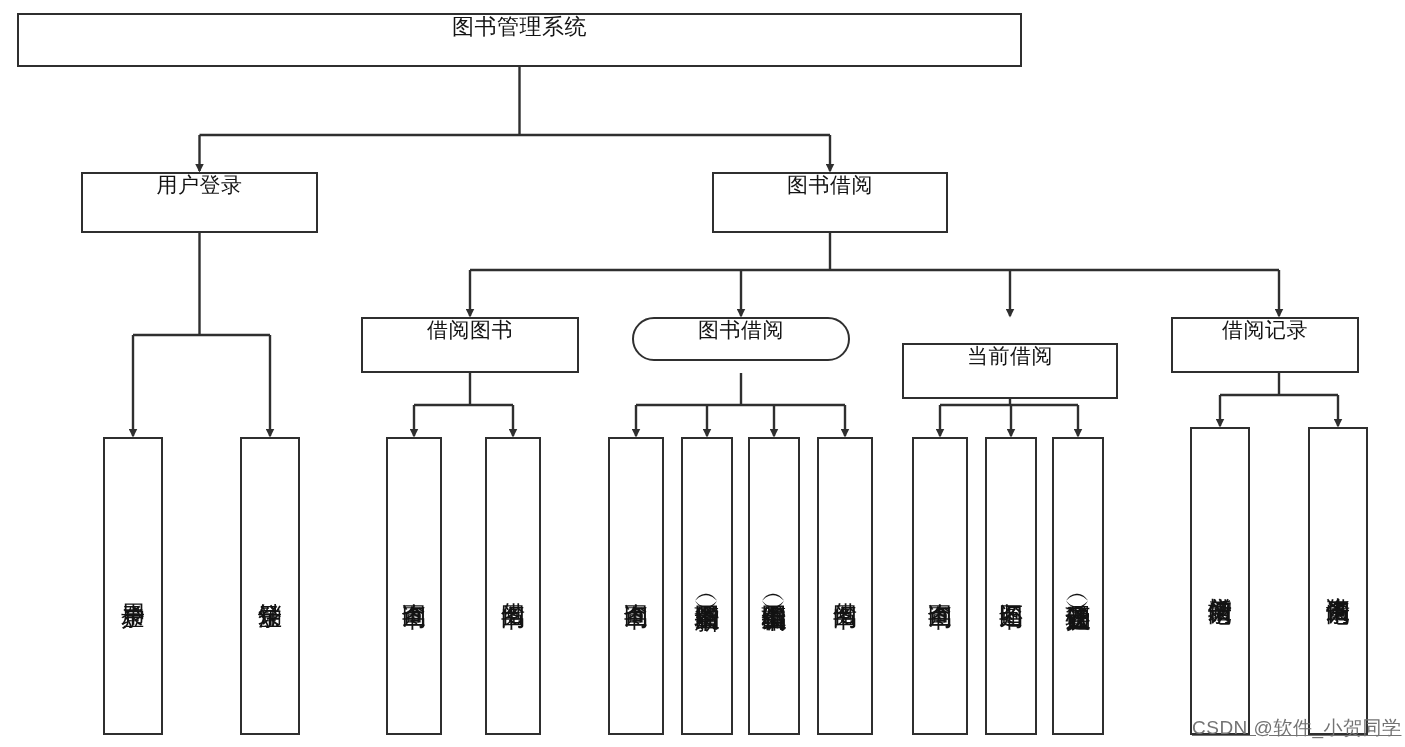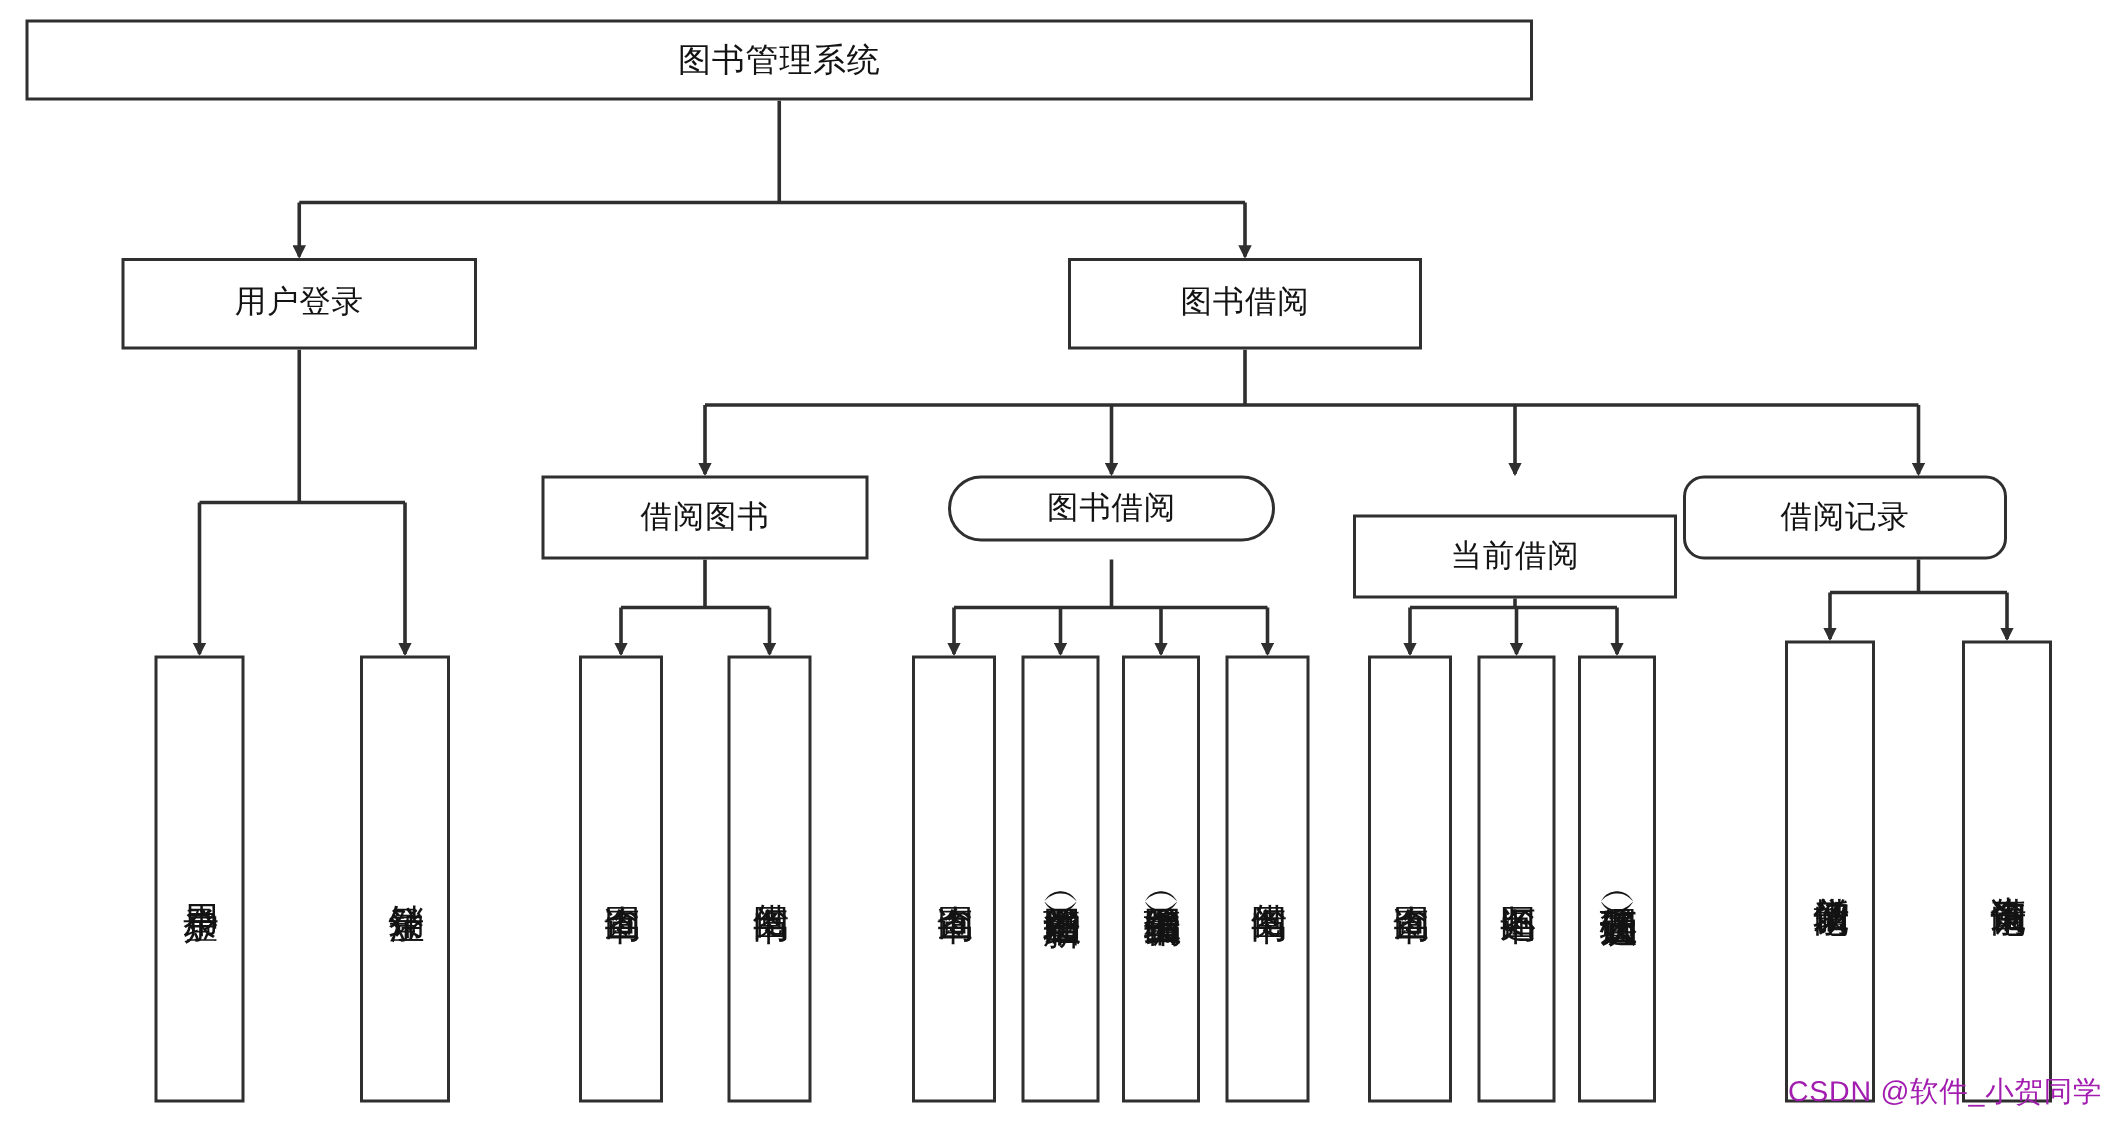--- a/index.html
+++ b/index.html
@@ -9,21 +9,20 @@
     color:#1a1a1a;
   }
   #stage{position:relative;width:1405px;height:747px;background:#fff;}
   #wires{position:absolute;left:0;top:0;width:1405px;height:747px;}
   .node{
     position:absolute;
     box-sizing:border-box;
     border:2px solid #2f2f2f;
     background:#ffffff;
     display:flex;
-    align-items:center;
     justify-content:center;
     overflow:hidden;
   }
   .node .lbl{
     display:block;
     text-align:center;
     line-height:1.06;
     letter-spacing:0.5px;
     color:#131313;
     white-space:pre-line;
@@ -108,21 +107,21 @@
       </div>
       <div class="node h" style="left: 361px; top: 317px; width: 218px; height: 56px;">
         <span class="lbl">借阅图书</span>
       </div>
       <div class="node h" style="left: 632px; top: 317px; width: 218px; height: 44px; border-radius: 24px;">
         <span class="lbl">图书借阅</span>
       </div>
       <div class="node h" style="left: 902px; top: 317px; width: 216px; height: 56px; margin-top: 26px;">
         <span class="lbl">当前借阅</span>
       </div>
-      <div class="node h" style="left: 1122px; top: 317px; width: 216px; height: 56px; border-radius: 14px;">
+      <div class="node h" style="left: 1171px; top: 317px; width: 188px; height: 56px;">
         <span class="lbl">借阅记录</span>
       </div>
       <div class="node v" style="left: 103px; top: 437px; width: 60px; height: 298px;">
         <span class="lbl">用户登录</span>
       </div>
       <div class="node v" style="left: 240px; top: 437px; width: 60px; height: 298px;">
         <span class="lbl">注销登录</span>
       </div>
       <div class="node v" style="left: 386px; top: 437px; width: 56px; height: 298px;">
         <span class="lbl">查询图书</span>
@@ -152,14 +151,14 @@
         <span class="lbl">确认归还（管理员）</span>
       </div>
       <div class="node v" style="left: 1190px; top: 427px; width: 60px; height: 308px;">
         <span class="lbl">新增借阅记录</span>
       </div>
       <div class="node v" style="left: 1308px; top: 427px; width: 60px; height: 308px;">
         <span class="lbl">查询借阅记录</span>
       </div>
     </div>
 
-  <div class="watermark" style="left: 1192px; top: 715px; color: #a21caf;">CSDN @软件_小贺同学</div>
+  <div class="watermark" style="left: 1192px; top: 715px; color: #737373; text-decoration: underline;">CSDN @软件_小贺同学</div>
 </div>
 
 </body></html>

